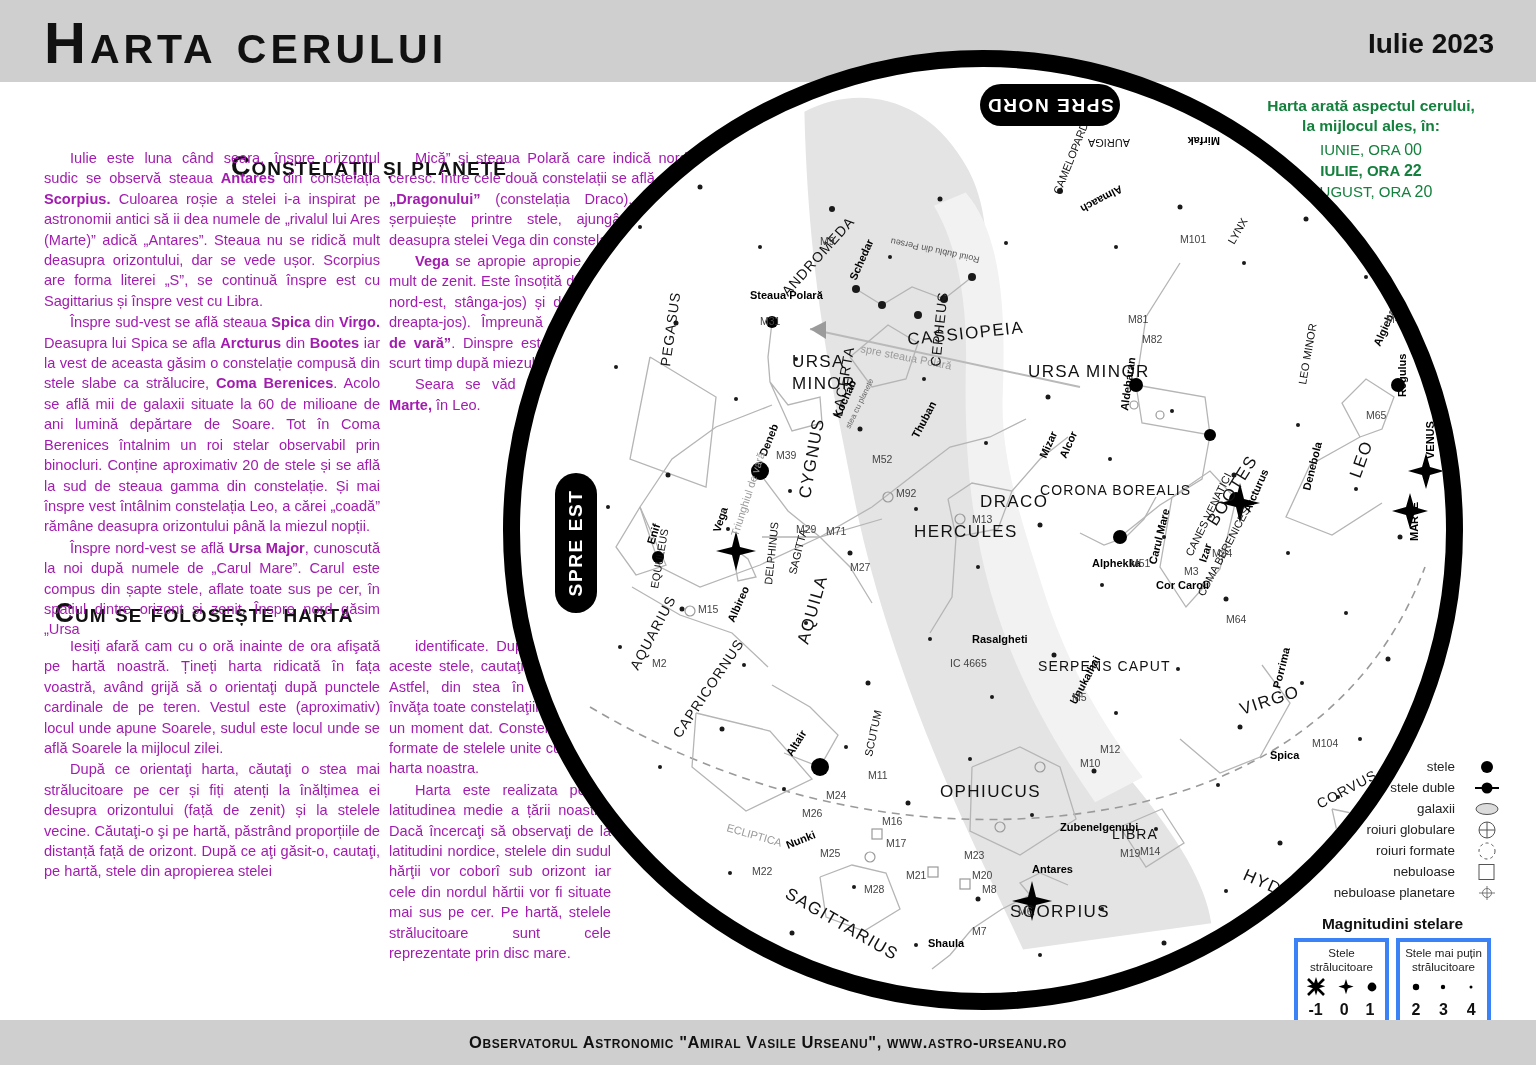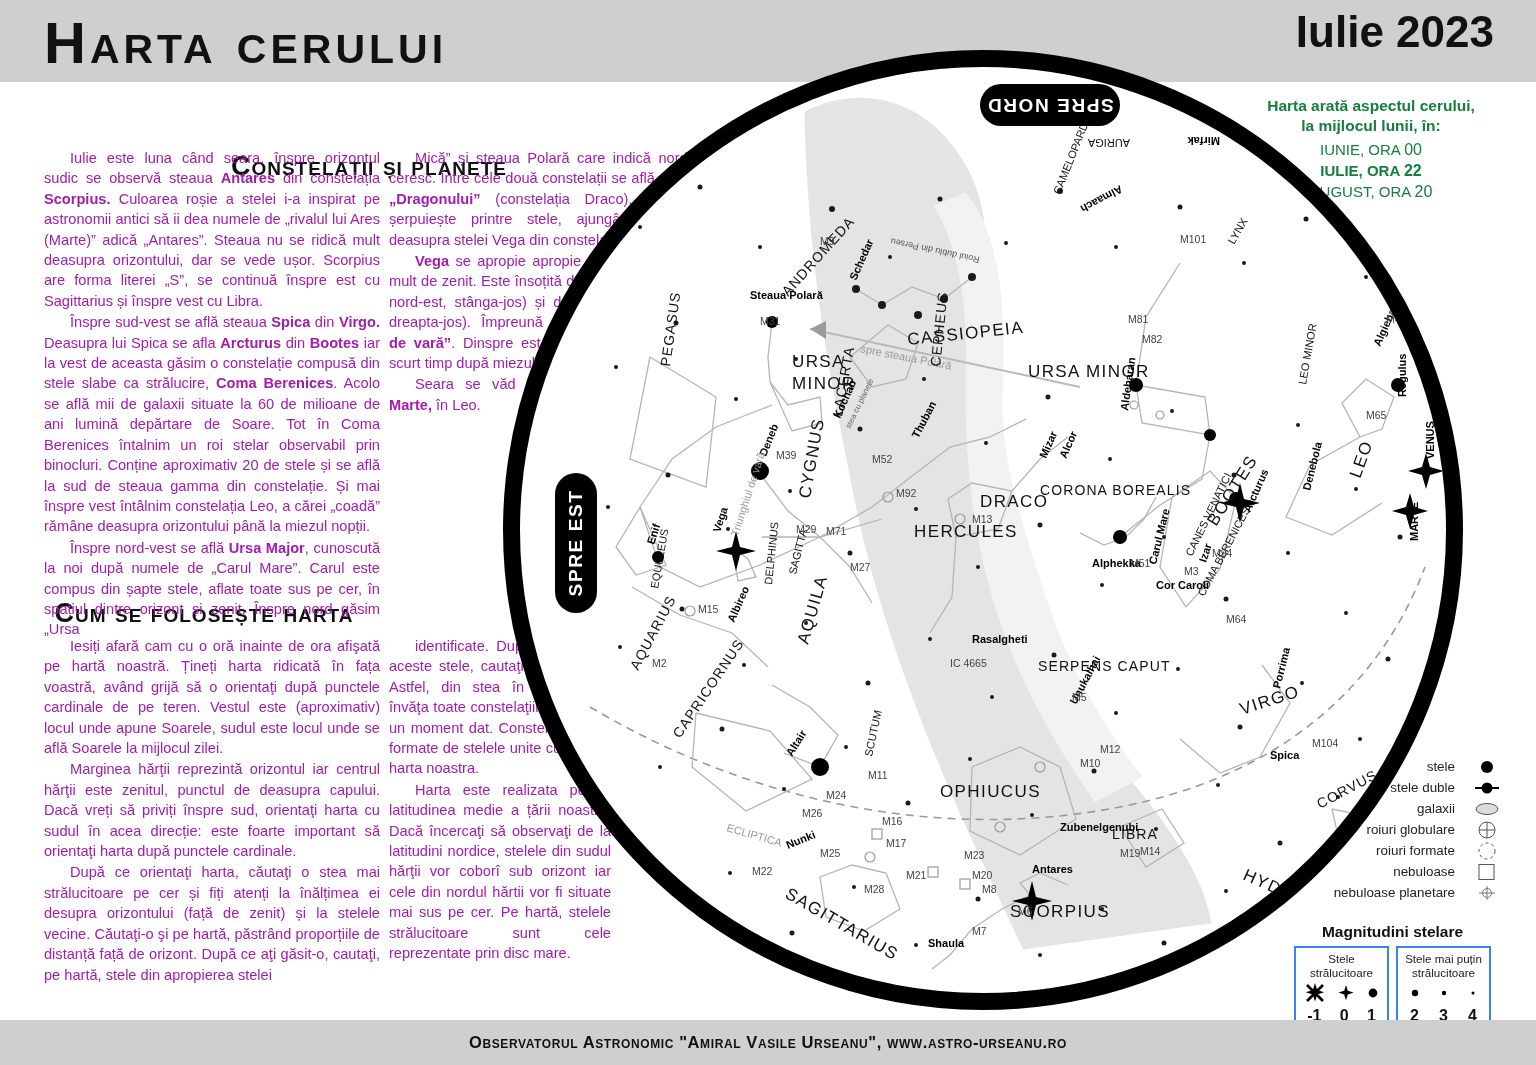--- a/index.html
+++ b/index.html
@@ -17,22 +17,22 @@
     position:absolute; left:0; top:0; width:1536px; height:82px;
     background:#cfcfcf;
   }
   .header-title{
     position:absolute; left:44px; top:10px;
     font-size:58px; font-weight:bold; letter-spacing:4px;
     color:#111; line-height:66px;
     font-variant:small-caps;
   }
   .header-date{
-    position:absolute; right:42px; top:8px;
-    font-size:44px; font-weight:bold; color:#111;
+    position:absolute; right:42px; top:20px;
+    font-size:28px; font-weight:bold; color:#111;
     letter-spacing:0px; line-height:48px;margin-left:39px;
   }
 
   
   .info-block{
     position:absolute; right:40px; top:96px; width:250px;
     text-align:center; color:#15803d;
   }
   .info-block .l1{ font-size:15.5px; font-weight:bold; line-height:20px;}
   .info-block .l2{ font-size:15.5px; font-weight:bold; line-height:20px; margin-bottom:3px;}
@@ -89,28 +89,28 @@
   .legend{
     position:absolute; right:36px; top:756px; width:215px;
   }
   .leg-row{
     display:flex; align-items:center; justify-content:flex-end;
     gap:19px; height:21px; font-size:13.4px; color:#222;
   }
   .leg-sym{ width:26px; display:flex; align-items:center; justify-content:center;}
 
   .mag-title{
-    margin-top:20px; text-align:center; font-size:15.5px;
+    margin-top:12px; text-align:center; font-size:15.5px;
     font-weight:bold; color:#111;
   }
   .mag-box{
     margin-top:5px; display:flex; justify-content:center; gap:7px;
   }
   .mag-cell{
-    border:2px solid #3b82f6; width:95px; padding:4px 2px 3px;
+    border:4px solid #3b82f6; width:95px; padding:4px 2px 3px;
     text-align:center;
   }
   .mag-cell .hd{ font-size:11.6px; line-height:13.6px; color:#222; }
   .mag-cell .syms{ display:flex; justify-content:space-around; align-items:center; height:28px;}
   .mag-cell .nums{ display:flex; justify-content:space-around; font-size:16px; font-weight:bold; color:#111;}
 
   
   .footer-bar{
     position:absolute; left:0; bottom:0; width:1536px; height:45px;
     background:#cfcfcf; display:flex; align-items:center; justify-content:center;
@@ -131,21 +131,21 @@
 </style>
 </head>
 <body>
 
 <div class="header-bar"></div>
 <div class="header-title">Harta cerului</div>
 <div class="header-date">Iulie 2023</div>
 
 <div class="info-block">
   <div class="l1">Harta arată aspectul cerului,</div>
-  <div class="l2">la mijlocul lunii, în:</div>
+  <div class="l2">la mijlocul ales, în:</div>
   <div class="info-row">
     <span>IUNIE, ORA</span>
     <span class="num">00</span>
   </div>
   <div class="info-row bold">
     <span>IULIE, ORA</span>
     <span class="num">22</span>
   </div>
   <div class="info-row">
     <span>AUGUST, ORA</span>
@@ -161,21 +161,20 @@
     <p>Înspre sud-vest se află steaua <b>Spica</b> din <b>Virgo.</b> Deasupra lui Spica se afla <b>Arcturus</b> din <b>Bootes</b> iar la vest de aceasta găsim o constelație compusă din stele slabe ca strălucire, <b>Coma Berenices</b>. Acolo se află mii de galaxii situate la 60 de milioane de ani lumină depărtare de Soare. Tot în Coma Berenices întalnim un roi stelar observabil prin binocluri. Conține aproximativ 20 de stele și se află la sud de steaua gamma din constelație. Și mai înspre vest întâlnim constelația Leo, a cărei „coadă” rămâne deasupra orizontului până la miezul nopții.</p>
     <p>Înspre nord-vest se află <b>Ursa Major</b>, cunoscută la noi după numele de „Carul Mare”. Carul este compus din șapte stele, aflate toate sus pe cer, în spațiul dintre orizont și zenit. Înspre nord găsim „Ursa</p>
   </div>
 <div class="col" id="c2">
     <p>Mică” și steaua Polară care indică nordul ceresc. Între cele două constelații se află coada <b>„Dragonului”</b> (constelația Draco). Aceasta șerpuiește printre stele, ajungând undeva deasupra stelei Vega din constelația Lyra.</p>
     <p><b>Vega</b> se apropie apropie din ce în ce mai mult de zenit. Este însoțită de stelele <b>Deneb</b> (la nord-est, stânga-jos) și de <b>Altair</b> (la sud-est, dreapta-jos). Împreună formează <b>„triunghiul de vară”</b>. Dinspre est răsare <b>Pegasus</b> și, la scurt timp după miezul noptii, <b>Pisces.</b></p>
     <p>Seara se văd două planete: <b>Venus</b> și <b>Marte,</b> în Leo.</p>
   </div>
 <div class="col" id="c3">
     <p>Iesiți afară cam cu o oră inainte de ora afişată pe hartă noastră. Țineți harta ridicată în fața voastră, având grijă să o orientaţi după punctele cardinale de pe teren. Vestul este (aproximativ) locul unde apune Soarele, sudul este locul unde se află Soarele la mijlocul zilei.</p>
-    <p>Marginea hărţii reprezintă orizontul iar centrul hărţii este zenitul, punctul de deasupra capului. Dacă vreți să priviți înspre sud, orientaţi harta cu sudul în acea direcție: este foarte important să orientaţi harta după punctele cardinale.</p>
     <p>După ce orientaţi harta, căutaţi o stea mai strălucitoare pe cer și fiți atenți la înălțimea ei desupra orizontului (față de zenit) și la stelele vecine. Căutaţi-o şi pe hartă, păstrând proporțiile de distanță față de orizont. După ce aţi găsit-o, cautaţi, pe hartă, stele din apropierea stelei</p>
   </div>
 <div class="col" id="c4">
     <p>identificate. Dupa ce aţi ales aceste stele, cautaţi-le şi pe cer. Astfel, din stea în stea puteţi învăţa toate constelaţiile vizibile la un moment dat. Constelaţiile sunt formate de stelele unite cu linii, pe harta noastra.</p>
     <p>Harta este realizata pentru latitudinea medie a țării noastre. Dacă încercaţi să observaţi de la latitudini nordice, stelele din sudul hărţii vor coborî sub orizont iar cele din nordul hărtii vor fi situate mai sus pe cer. Pe hartă, stelele strălucitoare sunt cele reprezentate prin disc mare.</p>
   </div>
 
 <div class="map-wrap">
   <div class="sky-ring">
     <div class="sky-inner">

